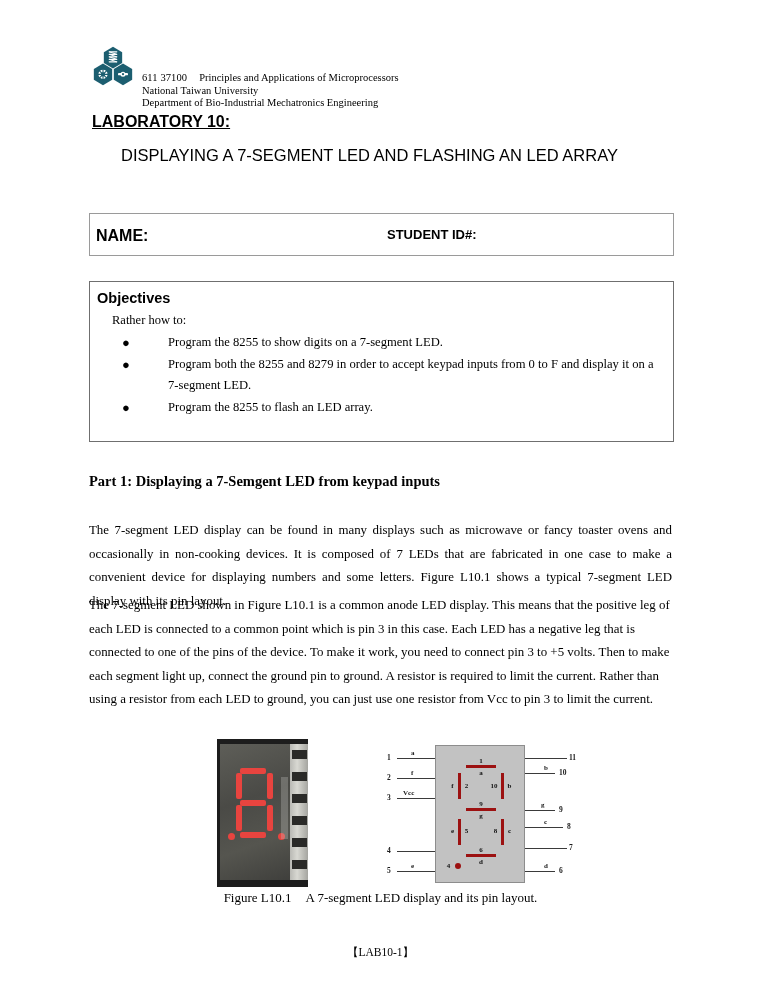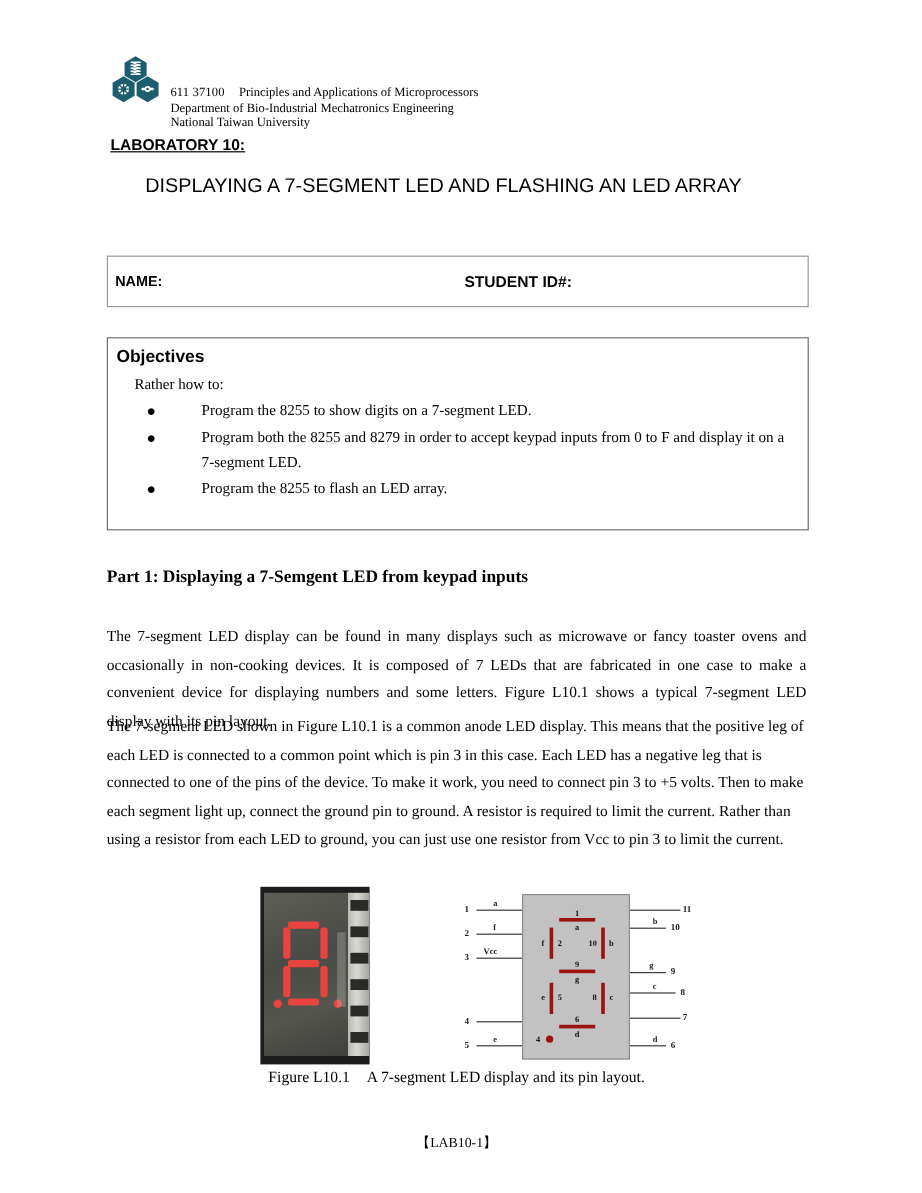--- a/index.html
+++ b/index.html
@@ -18,42 +18,42 @@
   .logo{width:42px;height:40px;flex:0 0 42px;margin-right:8px;margin-top:2px;}
   .header-lines{font-family:"Liberation Serif", serif;font-size:10.5px;line-height:12.6px;color:#000;margin-top:28px;}
   .header-lines div{white-space:nowrap;}
   .hdr-code{letter-spacing:0.1px;}
   .hdr-gap{display:inline-block;width:12px;}
 
   
   .lab-title{
     position:absolute;left:92px;top:113px;
     font-family:"Liberation Sans", sans-serif;
-    font-weight:bold;font-size:13px;
+    font-weight:bold;font-size:16px;
     text-decoration:underline;
     letter-spacing:0px;
     text-align:right;
   }
   .lab-sub{
     position:absolute;left:121px;top:145px;width:545px;
     font-family:"Liberation Sans", sans-serif;
     font-size:16.5px;line-height:21px;
     color:#000;
   }
 
   
   .name-box{
     position:absolute;left:89px;top:213px;width:583px;height:41px;
     border:1px solid #9a9a9a;
     background:#fff;
   }
   .name-label{
     position:absolute;left:6px;top:13px;
     font-family:"Liberation Sans", sans-serif;
-    font-weight:bold;font-size:12px;
+    font-weight:bold;font-size:16px;
   }
   .sid-label{
     position:absolute;left:297px;top:13px;
     font-family:Liberation Sans, sans-serif;
     font-weight:bold;font-size:13px;
   }
 
   
   .obj-box{
     position:absolute;left:89px;top:281px;width:583px;height:159px;
@@ -208,22 +208,22 @@
           <rect x="62" y="65" width="24" height="5" rx="1"></rect>
           <circle cx="74" cy="67.5" r="6"></circle>
         </g>
         <g fill="#1c5e70">
           <circle cx="74" cy="67.5" r="2.6"></circle>
         </g>
       </svg>
     </div>
     <div class="header-lines">
       <div><span class="hdr-code">611 37100</span><span class="hdr-gap"></span><span>Principles and Applications of Microprocessors</span></div>
+      <div>National Taiwan University</div>
       <div>Department of Bio-Industrial Mechatronics Engineering</div>
-      <div>National Taiwan University</div>
     </div>
   </div>
 
   <div class="lab-title">LABORATORY 10:</div>
   <div class="lab-sub">DISPLAYING A 7-SEGMENT LED AND FLASHING AN LED ARRAY</div>
 
   <div class="name-box">
     <div class="name-label">NAME:</div>
     <div class="sid-label">STUDENT ID#:</div>
   </div>

